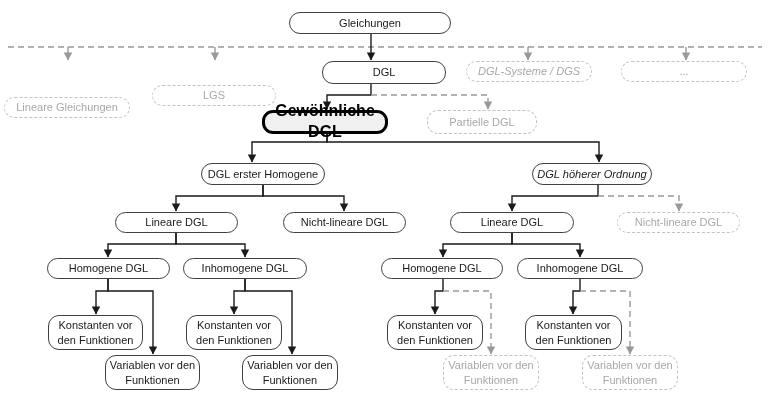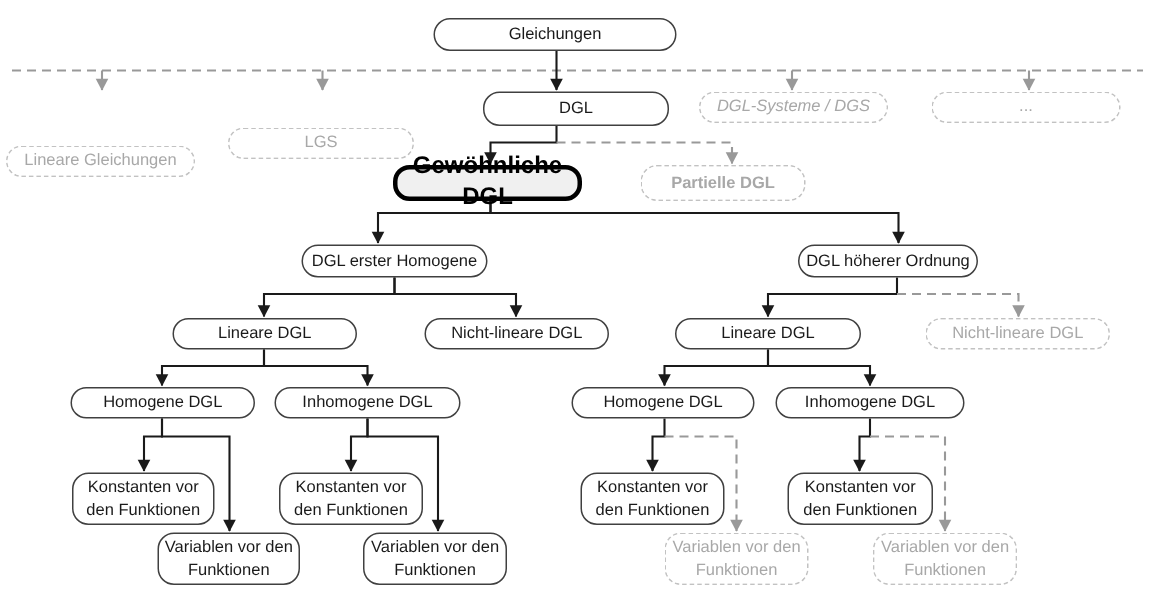--- a/index.html
+++ b/index.html
@@ -100,23 +100,23 @@
       <path d="M625.8,346.5 L634.2,346.5 L630,354.5 Z" class="arrow dashed"></path>
     </svg>
   <div id="node-layer">
       <div class="node solid" style="left: 289px; top: 12px; width: 162px; height: 22px;">Gleichungen</div>
       <div class="node dashed" style="left: 4px; top: 61px; width: 126px; height: 21px; margin-top: 36px;">Lineare Gleichungen</div>
       <div class="node dashed" style="left: 152px; top: 61px; width: 124px; height: 21px; margin-top: 24px;">LGS</div>
       <div class="node solid" style="left: 322px; top: 61px; width: 124px; height: 23px;">DGL</div>
       <div class="node dashed" style="left: 466px; top: 61px; width: 126px; height: 21px; font-style: italic;">DGL-Systeme / DGS</div>
       <div class="node dashed" style="left: 621px; top: 61px; width: 126px; height: 21px;">...</div>
       <div class="node emphasis" style="left: 262px; top: 110px; width: 126px; height: 24px;">Gewöhnliche DGL</div>
-      <div class="node dashed" style="left: 427px; top: 110px; width: 110px; height: 24px; font-weight: bold;">Partielle DGL</div>
+      <div class="node dashed" style="left: 427px; top: 110px; width: 110px; height: 24px;">Partielle DGL</div>
       <div class="node solid" style="left: 201px; top: 163px; width: 124px; height: 22px;">DGL erster Homogene</div>
-      <div class="node solid" style="left: 532px; top: 163px; width: 120px; height: 22px;">DGL höherer Ordnung</div>
+      <div class="node solid" style="left: 532px; top: 163px; width: 120px; height: 22px; font-style: italic;">DGL höherer Ordnung</div>
       <div class="node solid" style="left: 115px; top: 212px; width: 123px; height: 21px;">Lineare DGL</div>
       <div class="node solid" style="left: 283px; top: 212px; width: 123px; height: 21px;">Nicht-lineare DGL</div>
       <div class="node solid" style="left: 450px; top: 212px; width: 124px; height: 21px;">Lineare DGL</div>
       <div class="node dashed" style="left: 617px; top: 212px; width: 123px; height: 21px;">Nicht-lineare DGL</div>
       <div class="node solid" style="left: 47px; top: 258px; width: 123px; height: 21px;">Homogene DGL</div>
       <div class="node solid" style="left: 183px; top: 258px; width: 124px; height: 21px;">Inhomogene DGL</div>
       <div class="node solid" style="left: 381px; top: 258px; width: 122px; height: 21px;">Homogene DGL</div>
       <div class="node solid" style="left: 517px; top: 258px; width: 126px; height: 21px;">Inhomogene DGL</div>
       <div class="node solid" style="left: 48px; top: 315px; width: 95px; height: 35px;">Konstanten vor den Funktionen</div>
       <div class="node solid" style="left: 186px; top: 315px; width: 96px; height: 35px;">Konstanten vor den Funktionen</div>

